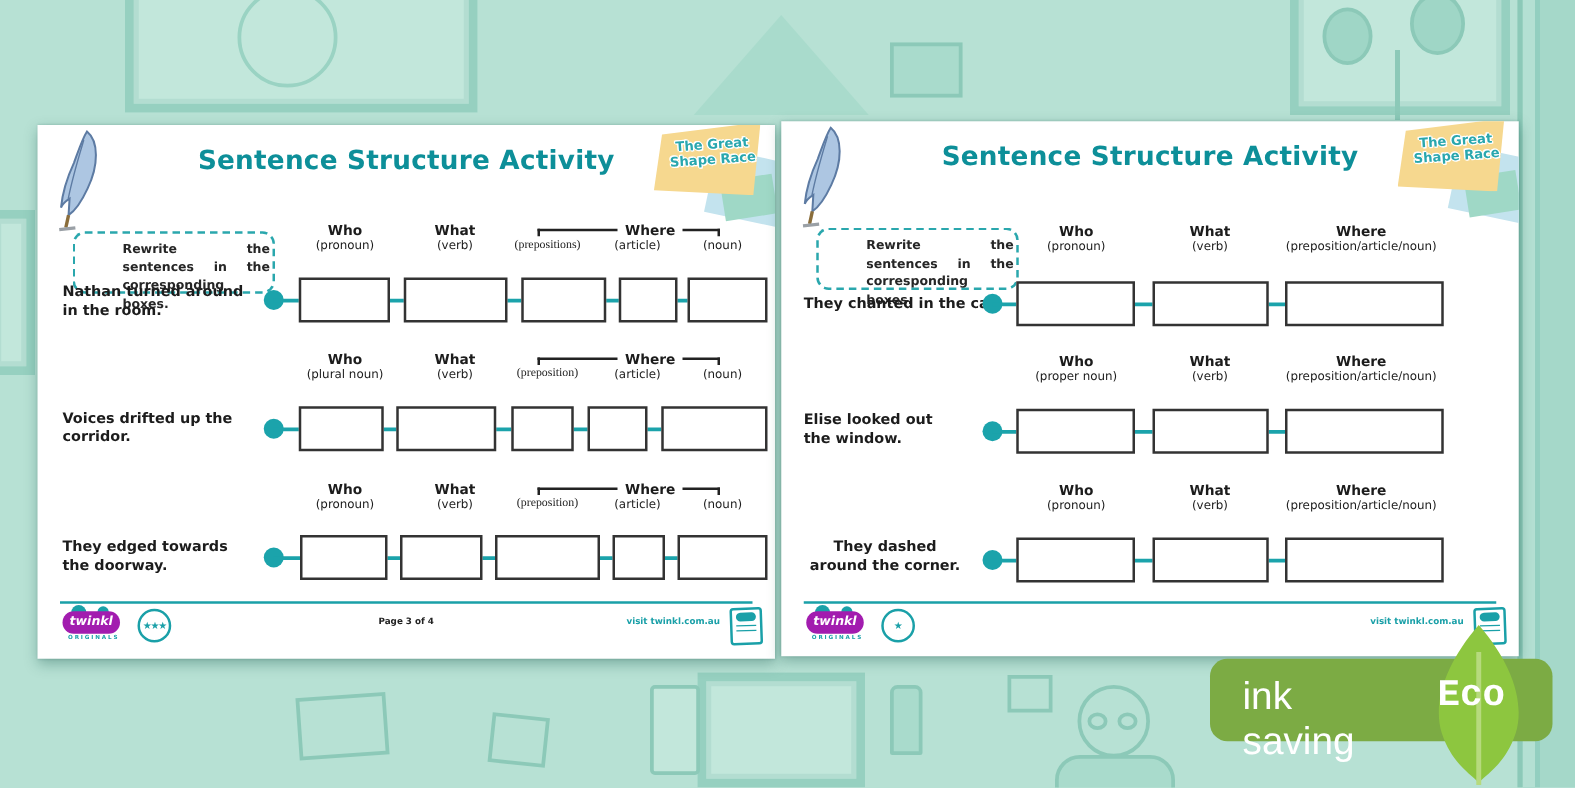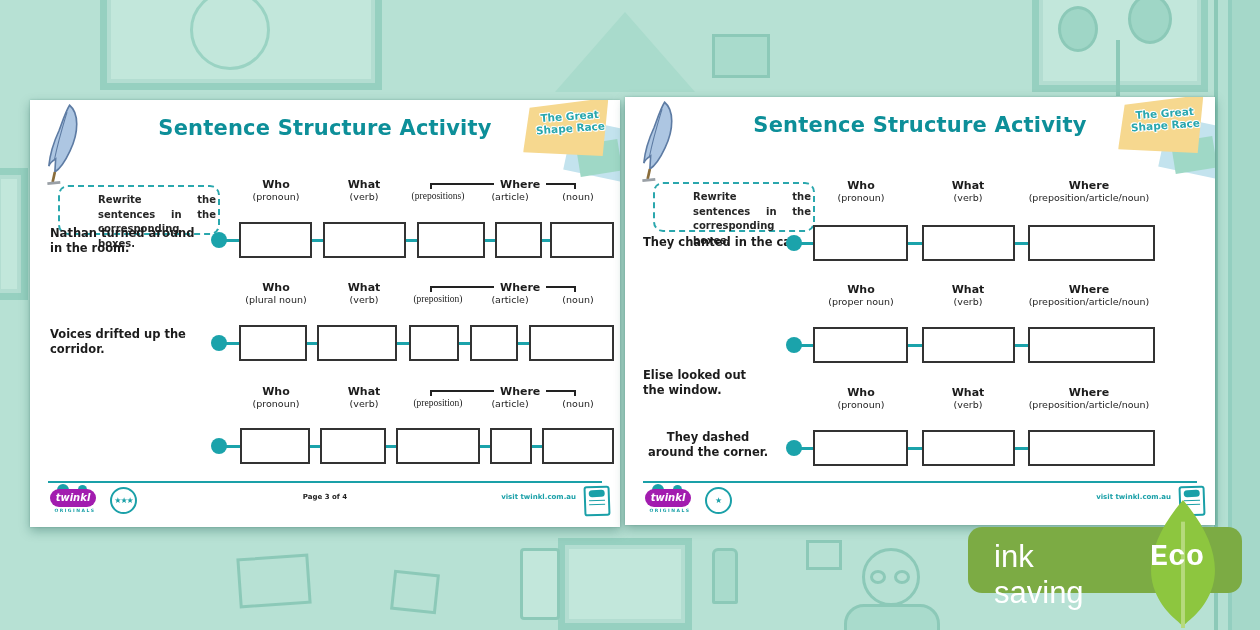--- a/index.html
+++ b/index.html
@@ -233,20 +233,21 @@
         <span class="hlabel">Where</span>
         <span class="seg r"></span>
       </div>
     <div class="wsubs">
       <span class="hsub ws1">(preposition)</span>
       <span class="hsub ws2">(article)</span>
       <span class="hsub ws3">(noun)</span>
     </div>
   </div>
 
+  <div class="sentence" style="top:330px;">They edged towards the doorway.</div>
   <div class="boxrow" style="top:326px;">
     <div class="dot" style="left:181px;"></div>
     <div class="bline" style="left:189px; width:366px;"></div>
     <div class="wbox" style="left:210px; width:70px;"></div>
     <div class="wbox" style="left:290px; width:66px;"></div>
     <div class="wbox" style="left:366px; width:84px;"></div>
     <div class="wbox" style="left:460px; width:42px;"></div>
     <div class="wbox" style="left:512px; width:72px;"></div>
   </div>
 
@@ -318,21 +319,21 @@
   </div>
   <div class="hcol" style="left:301px; top:186px;">
     <div class="hlabel">What</div>
     <div class="hsub">(verb)</div>
   </div>
   <div class="where-group" style="left:384px; top:186px; width:160px;">
     <div class="hlabel" style="text-align:center;">Where</div>
     <div class="hsub wsub-single">(preposition/article/noun)</div>
   </div>
 
-  <div class="sentence" style="top:231px; width:120px; left:18px;margin-top:40px;">Elise looked out the window.</div>
+  <div class="sentence" style="top:231px; width:120px; left:18px;">Elise looked out the window.</div>
   <div class="boxrow" style="top:228px;">
     <div class="dot" style="left:161px;"></div>
     <div class="bline" style="left:169px; width:290px;"></div>
     <div class="wbox" style="left:188px; width:95px;"></div>
     <div class="wbox" style="left:297px; width:93px;"></div>
     <div class="wbox" style="left:403px; width:127px;"></div>
   </div>
 
   <div class="hcol" style="left:194px; top:289px;">
     <div class="hlabel">Who</div>

